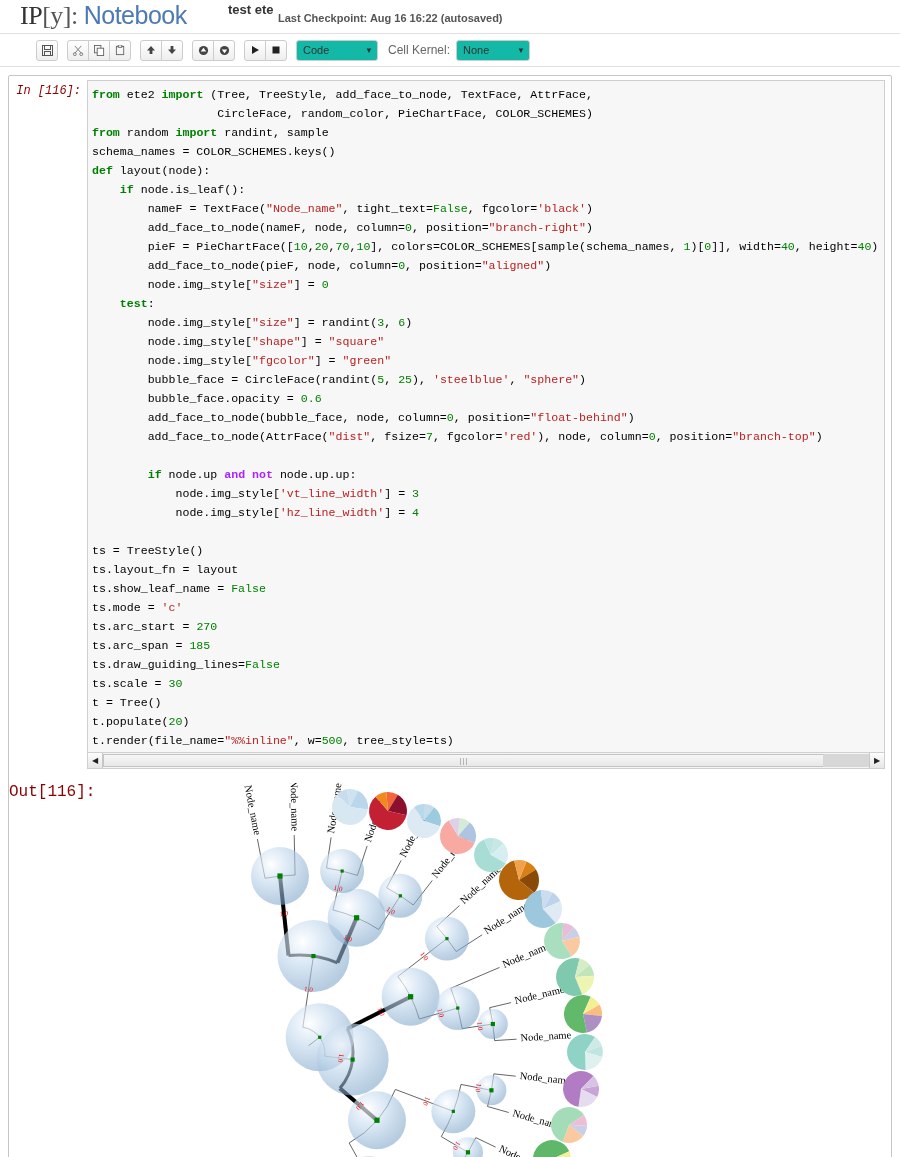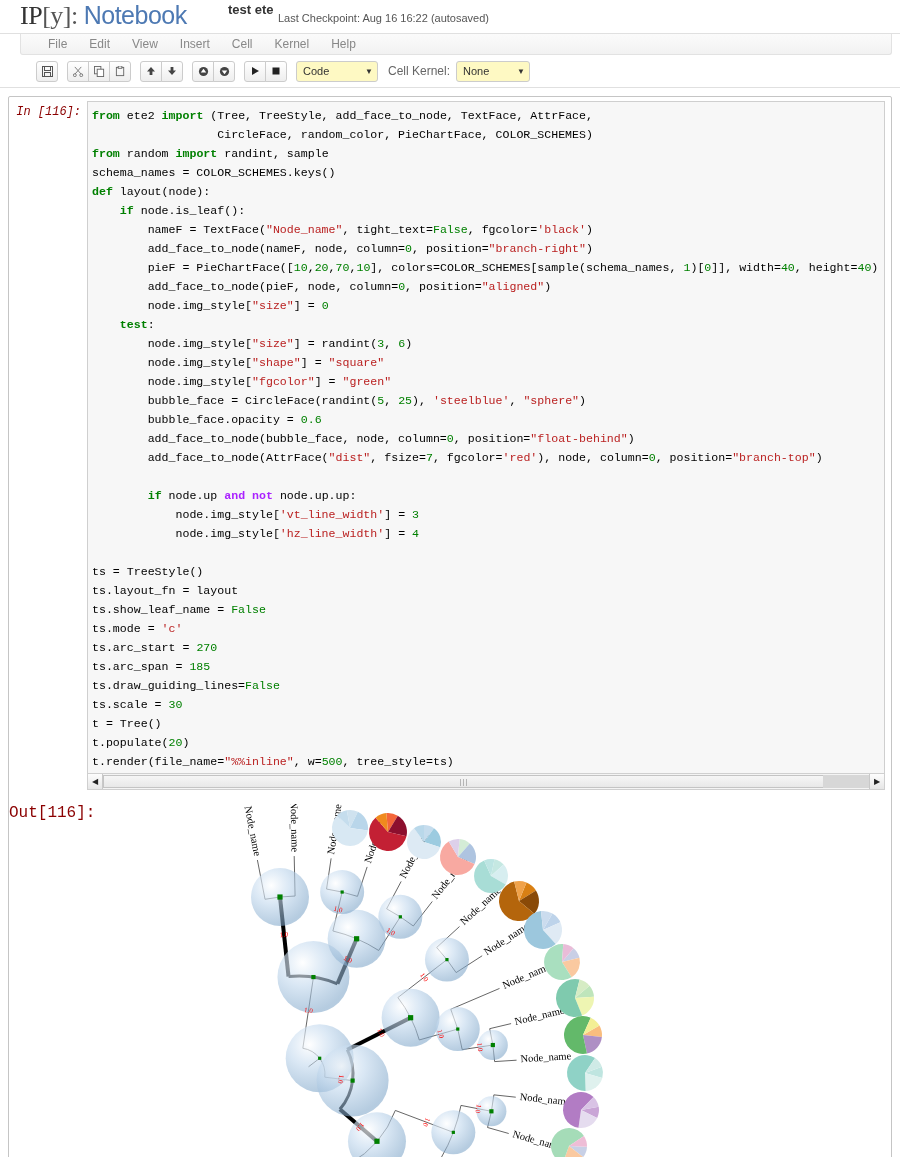--- a/index.html
+++ b/index.html
@@ -44,20 +44,21 @@
     font-weight: bold;
     color: #333;
   }
   .checkpoint {
     position: absolute;
     left: 278px;
     top: 12px;
     font-size: 11px;
     color: #555;
     white-space: nowrap;
+    font-weight: bold;
   }
 
   
   .menubar {
     position: relative;
     height: 20px;
     margin: 0 8px 0 20px;
     background: linear-gradient(to bottom, #fbfbfb, #f2f2f2);
     border: 1px solid #e2e2e2;
     border-top: none;
@@ -94,21 +95,21 @@
     margin-left: -1px;
     cursor: default;
   }
   .btn-group .tbtn:first-child { margin-left: 0; border-radius: 3px 0 0 3px; }
   .btn-group .tbtn:last-child { border-radius: 0 3px 3px 0; }
   .btn-group .tbtn:only-child { border-radius: 3px; }
   .tbtn svg { display: block; }
   .sel {
     height: 19px;
     border: 1px solid #ccc;
-    background: #fef9c3;
+    background: #14b8a6;
     border-radius: 3px;
     font-size: 11px;
     color: #333;
     display: flex;
     align-items: center;
     padding: 0 4px 0 6px;
     position: relative;
     cursor: default;
   }
   .sel .cap { flex: 1; }
@@ -228,29 +229,20 @@
 <div id="page">
 
   <div class="header">
     <div class="logo"><span>IP</span><span class="bracket">[y]</span><span class="bracket">:</span>
       <span class="nb">Notebook</span>
     </div>
     <div class="nb-name">test ete</div>
     <div class="checkpoint">Last Checkpoint: Aug 16 16:22 (autosaved)</div>
   </div>
 
-  <div class="menubar">
-    <div class="menu-item">File</div>
-    <div class="menu-item">Edit</div>
-    <div class="menu-item">View</div>
-    <div class="menu-item">Insert</div>
-    <div class="menu-item">Cell</div>
-    <div class="menu-item">Kernel</div>
-    <div class="menu-item">Help</div>
-  </div>
 
   <div class="toolbar">
     <div class="btn-group">
       <div class="tbtn">
         <svg width="11" height="11" viewBox="0 0 11 11">
           <rect x="0.5" y="0.5" width="10" height="10" fill="none" stroke="#555"></rect>
           <rect x="2.5" y="0.5" width="6" height="4" fill="none" stroke="#555"></rect>
           <rect x="2.5" y="6.5" width="6" height="4" fill="none" stroke="#555"></rect>
         </svg>
       </div>

